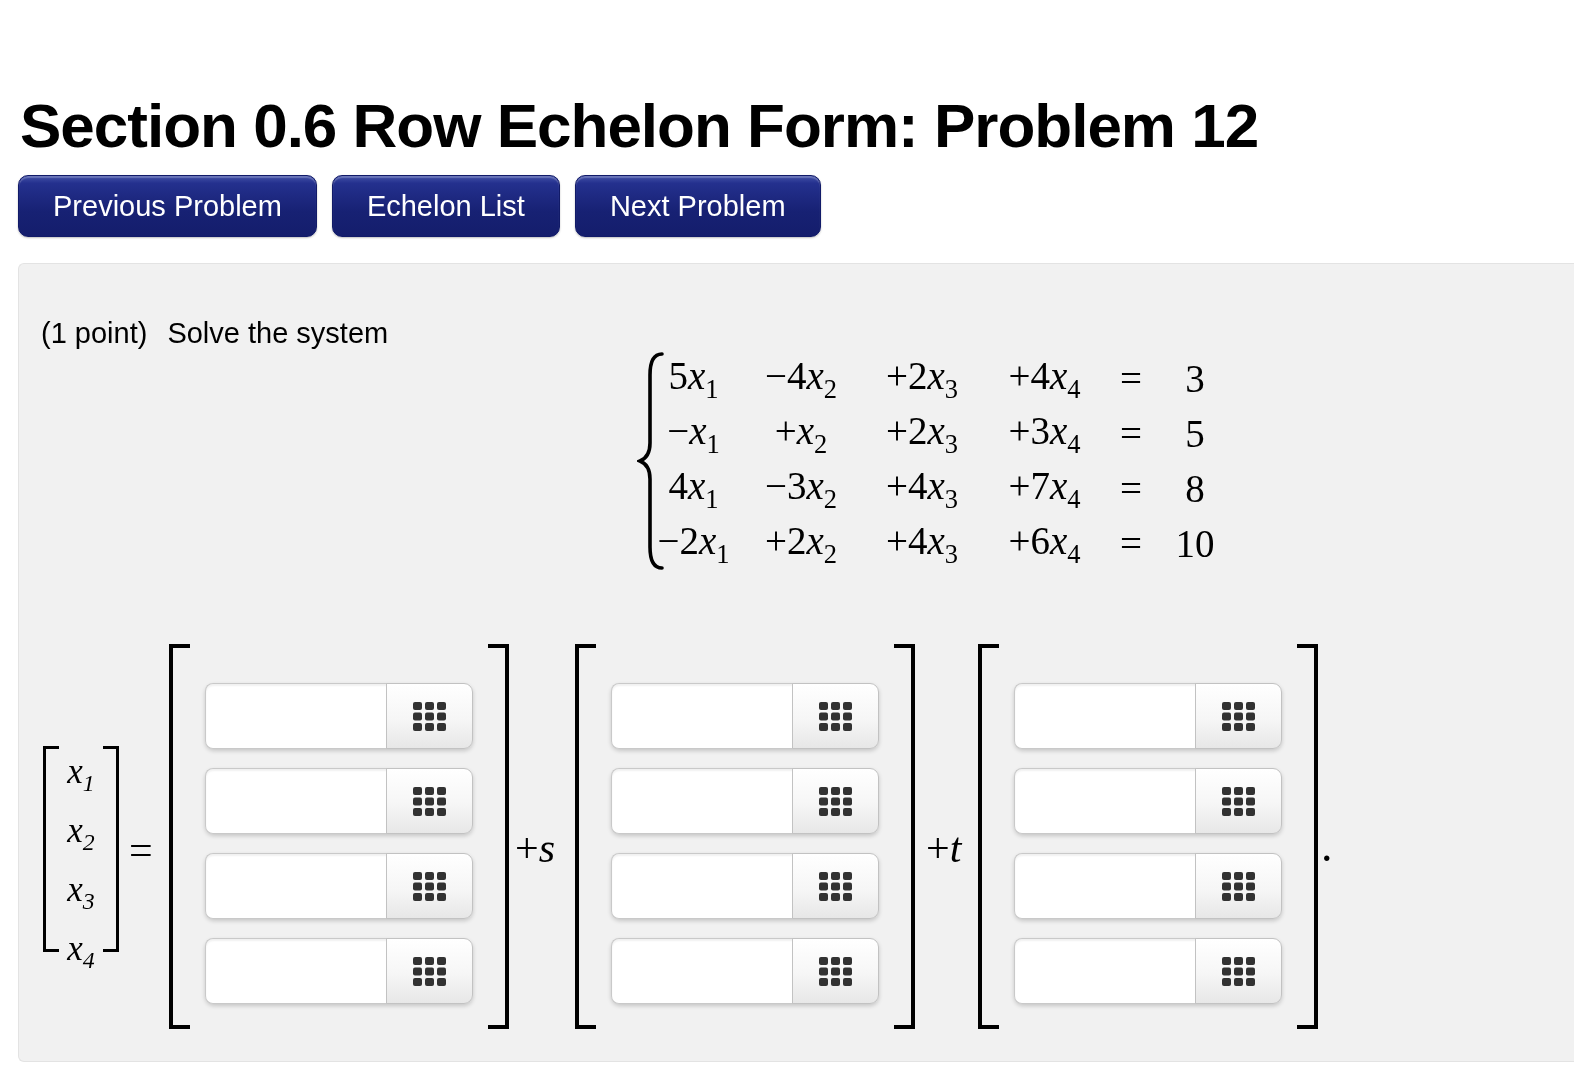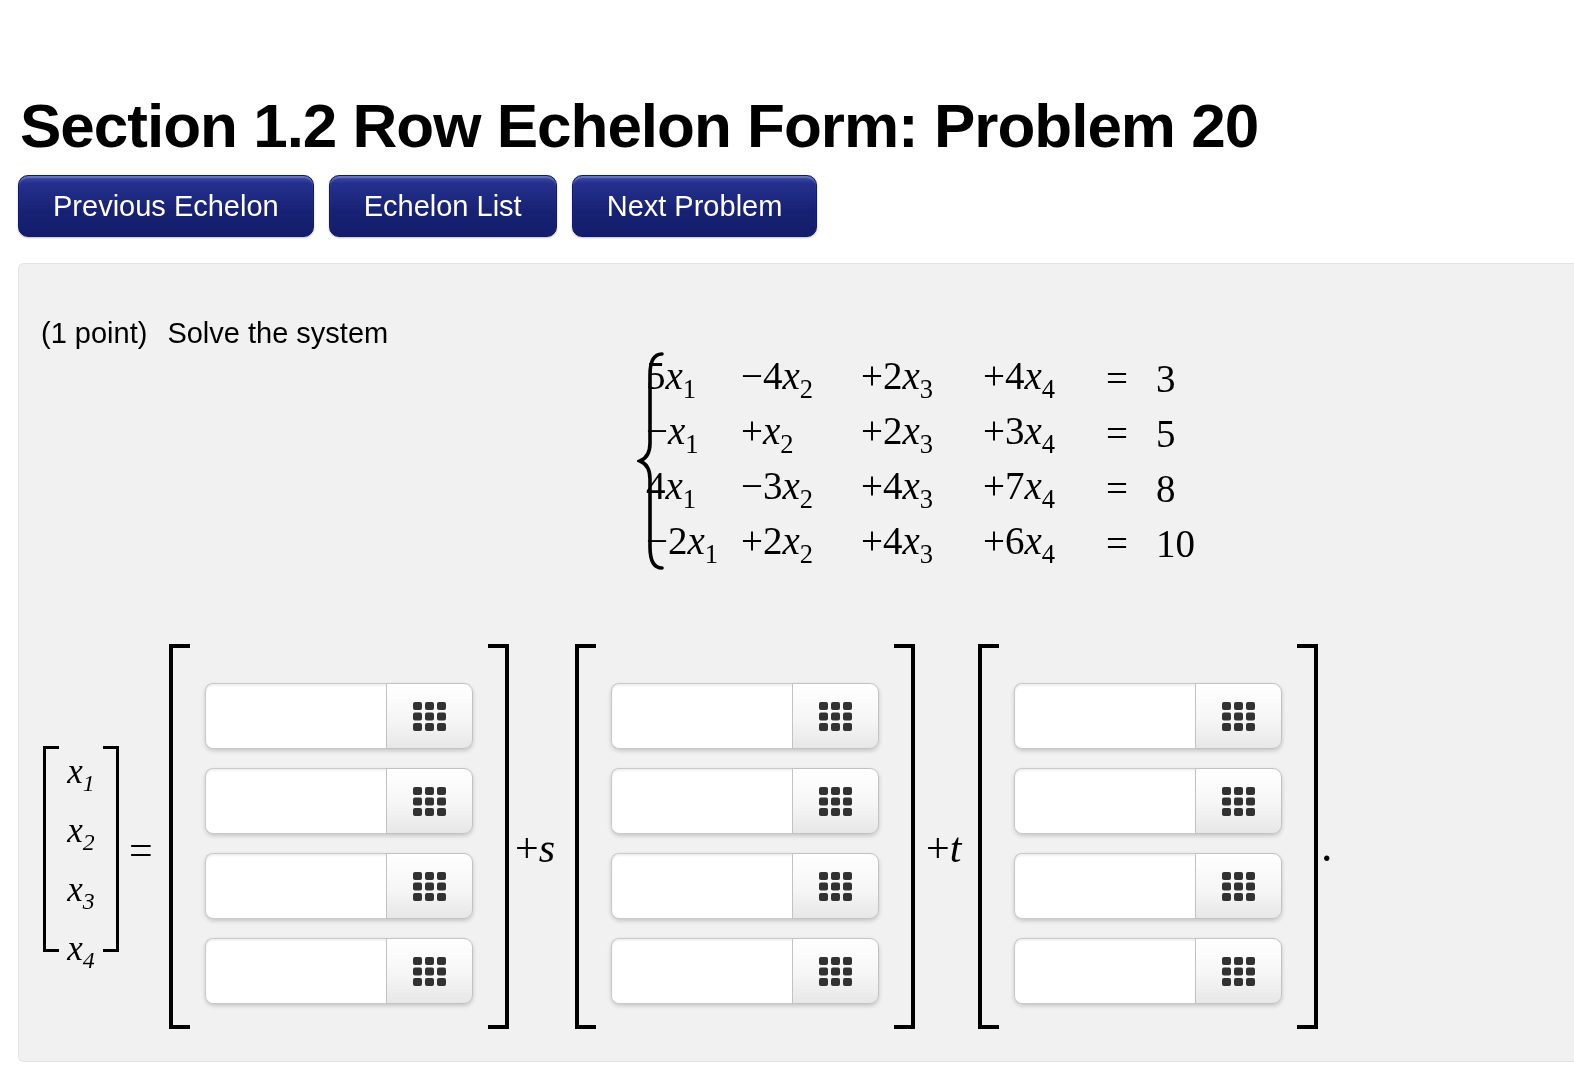--- a/index.html
+++ b/index.html
@@ -24,21 +24,21 @@
          background:#f1f1f1;border:1px solid #e3e3e3;border-right:none;
          border-radius:6px 0 0 6px;}
 
   .prompt{position:absolute;left:22px;top:24px;font-size:29px;}
   .prompt span + span{margin-left:20px;}
 
   
   .sys-brace{position:absolute;left:618px;top:87px;}
   table.system{position:absolute;left:627px;top:87px;border-collapse:collapse;
      font-family:"Liberation Serif",serif;font-size:39px;}
-  table.system td{height:55px;text-align:left;vertical-align:middle;padding:0;white-space:nowrap;}
+  table.system td{height:55px;text-align:center;vertical-align:middle;padding:0;white-space:nowrap;}
   td.c1{width:95px;} td.c2{width:120px;} td.c3{width:122px;margin-top:44px;} td.c4{width:123px;}
   td.c-eq{width:50px;text-align:center;}
   td.c-rhs{width:78px;}
   .math i{font-family:"Liberation Serif",serif;font-style:italic;}
   .math sub{font-size:0.68em;}
 
   
   .xvec{position:absolute;left:24px;top:482px;width:76px;height:206px;
         display:flex;flex-direction:column;justify-content:space-between;
         align-items:center;padding:2px 0;box-sizing:border-box;
@@ -75,24 +75,24 @@
           background:linear-gradient(180deg,#ffffff 0%,#f6f6f6 55%,#e7e7e7 100%);
           border:1px solid #c2c2c2;border-radius:0 9px 9px 0;cursor:pointer;
           display:flex;align-items:center;justify-content:center;
           box-shadow:inset 0 1px 0 rgba(255,255,255,0.9);}
 </style>
 </head>
 <body>
 
 <div class="page">
 
-  <h1 class="title">Section 1.2 Row Echelon Form: Problem 20</h1>
+  <h1 class="title">Section 0.6 Row Echelon Form: Problem 12</h1>
 
   <div class="nav">
-    <button>Previous Echelon</button>
+    <button>Previous Problem</button>
     <button>Echelon List</button>
     <button>Next Problem</button>
   </div>
 
   <div class="panel">
 
     <p class="prompt">
       <span>(1 point)</span><span>Solve the system</span>
     </p>
 

